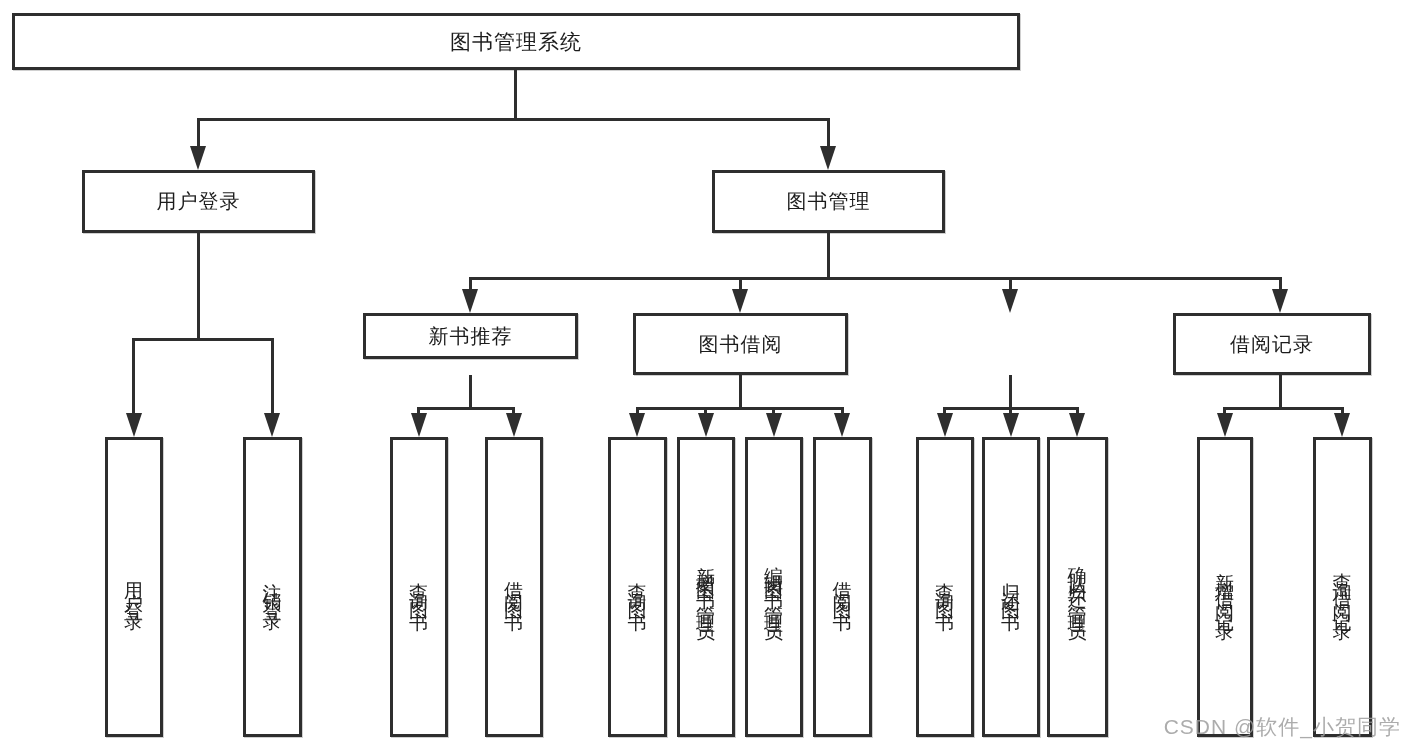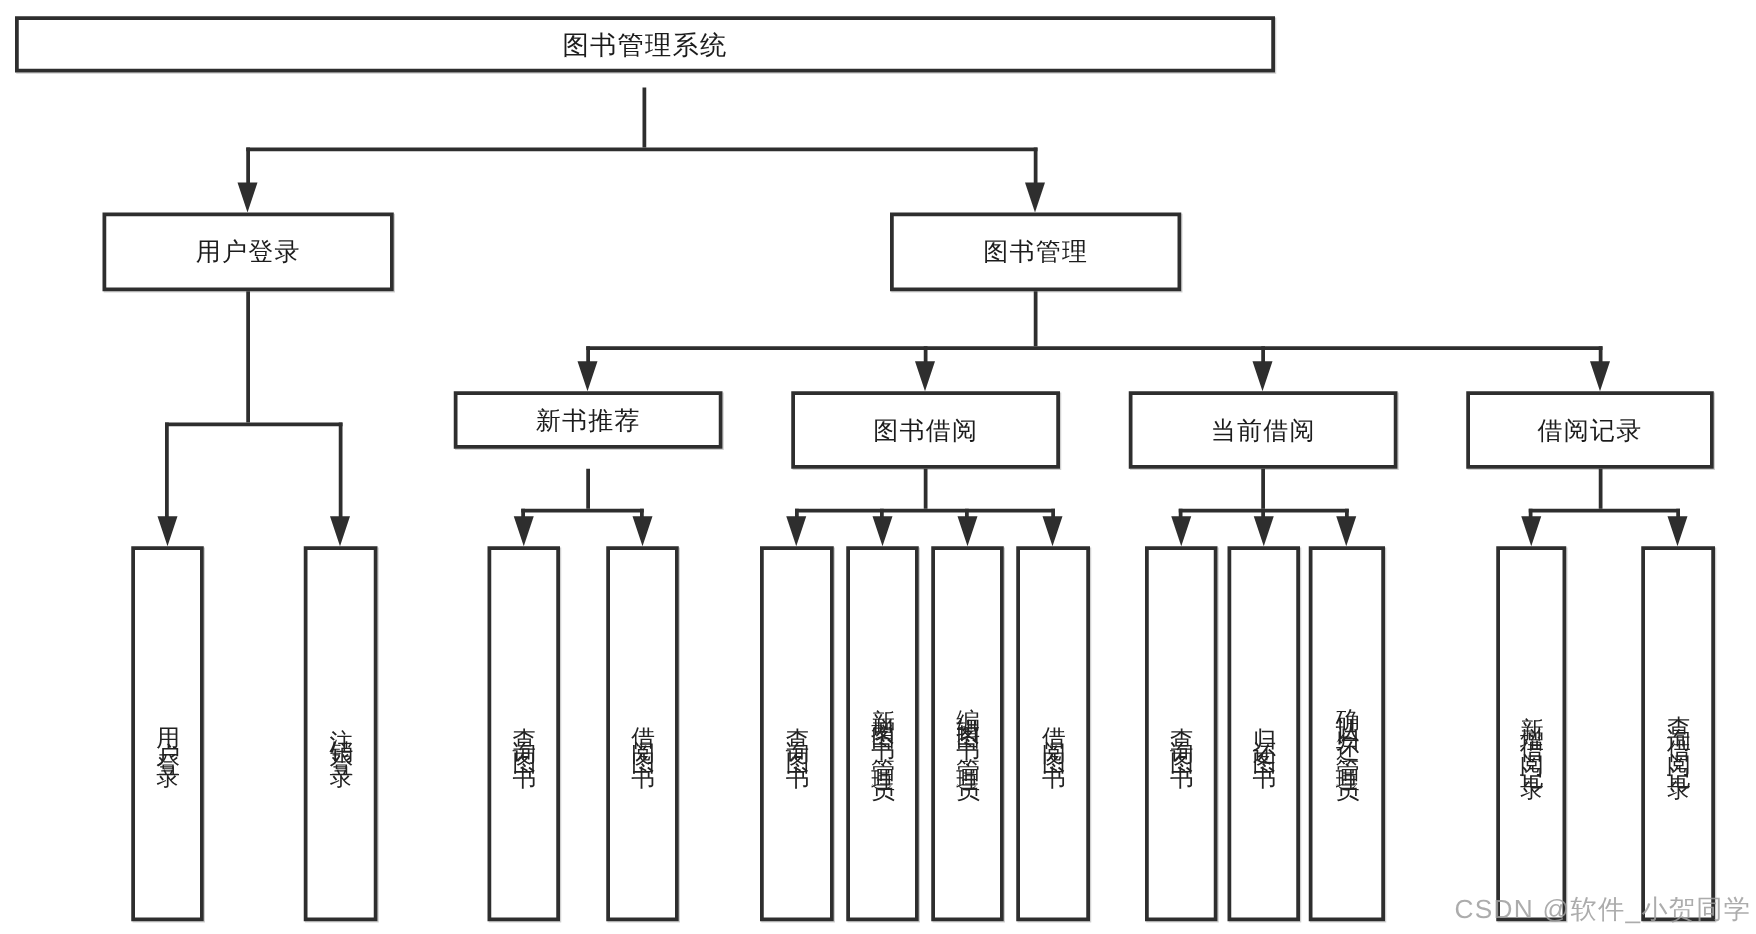--- a/index.html
+++ b/index.html
@@ -54,21 +54,21 @@
     letter-spacing: 1px;
     z-index: 10;
     white-space: nowrap;
   }
 </style>
 </head>
 <body>
 
 <div class="canvas">
 
-  <div class="box" style="left:12px; top:13px; width:1008px; height:45px;">
+  <div class="box" style="left:12px; top:13px; width:1008px; height:57px;">
     <span class="node-label root-label">图书管理系统</span>
   </div>
 
   <div class="vline" style="left:514px; top:70px; height:48px;"></div>
   <div class="hline" style="left:197px; top:118px; width:633px;"></div>
   <div class="vline" style="left:197px; top:118px; height:34px;"></div>
   <div class="arr" style="left:190px; top:146px;"></div>
   <div class="vline" style="left:827px; top:118px; height:34px;"></div>
   <div class="arr" style="left:820px; top:146px;"></div>
 
@@ -95,23 +95,20 @@
   <div class="vline" style="left:1009px; top:277px; height:16px;"></div>
   <div class="arr" style="left:1002px; top:289px;"></div>
   <div class="vline" style="left:1279px; top:277px; height:16px;"></div>
   <div class="arr" style="left:1272px; top:289px;"></div>
 
   <div class="box" style="left:363px; top:313px; width:215px; height:46px;">
     <span class="node-label">新书推荐</span>
   </div>
   <div class="box" style="left:633px; top:313px; width:215px; height:62px;">
     <span class="node-label">图书借阅</span>
-  </div>
-  <div class="box" style="left:903px; top:313px; width:215px; height:62px;">
-    <span class="node-label">当前借阅</span>
   </div>
   <div class="box" style="left:1173px; top:313px; width:198px; height:62px;">
     <span class="node-label">借阅记录</span>
   </div>
 
   <div class="vline" style="left:469px; top:375px; height:32px;"></div>
   <div class="hline" style="left:417px; top:407px; width:98px;"></div>
   <div class="vline" style="left:417px; top:407px; height:10px;"></div>
   <div class="arr" style="left:411px; top:413px;"></div>
   <div class="vline" style="left:512px; top:407px; height:10px;"></div>

